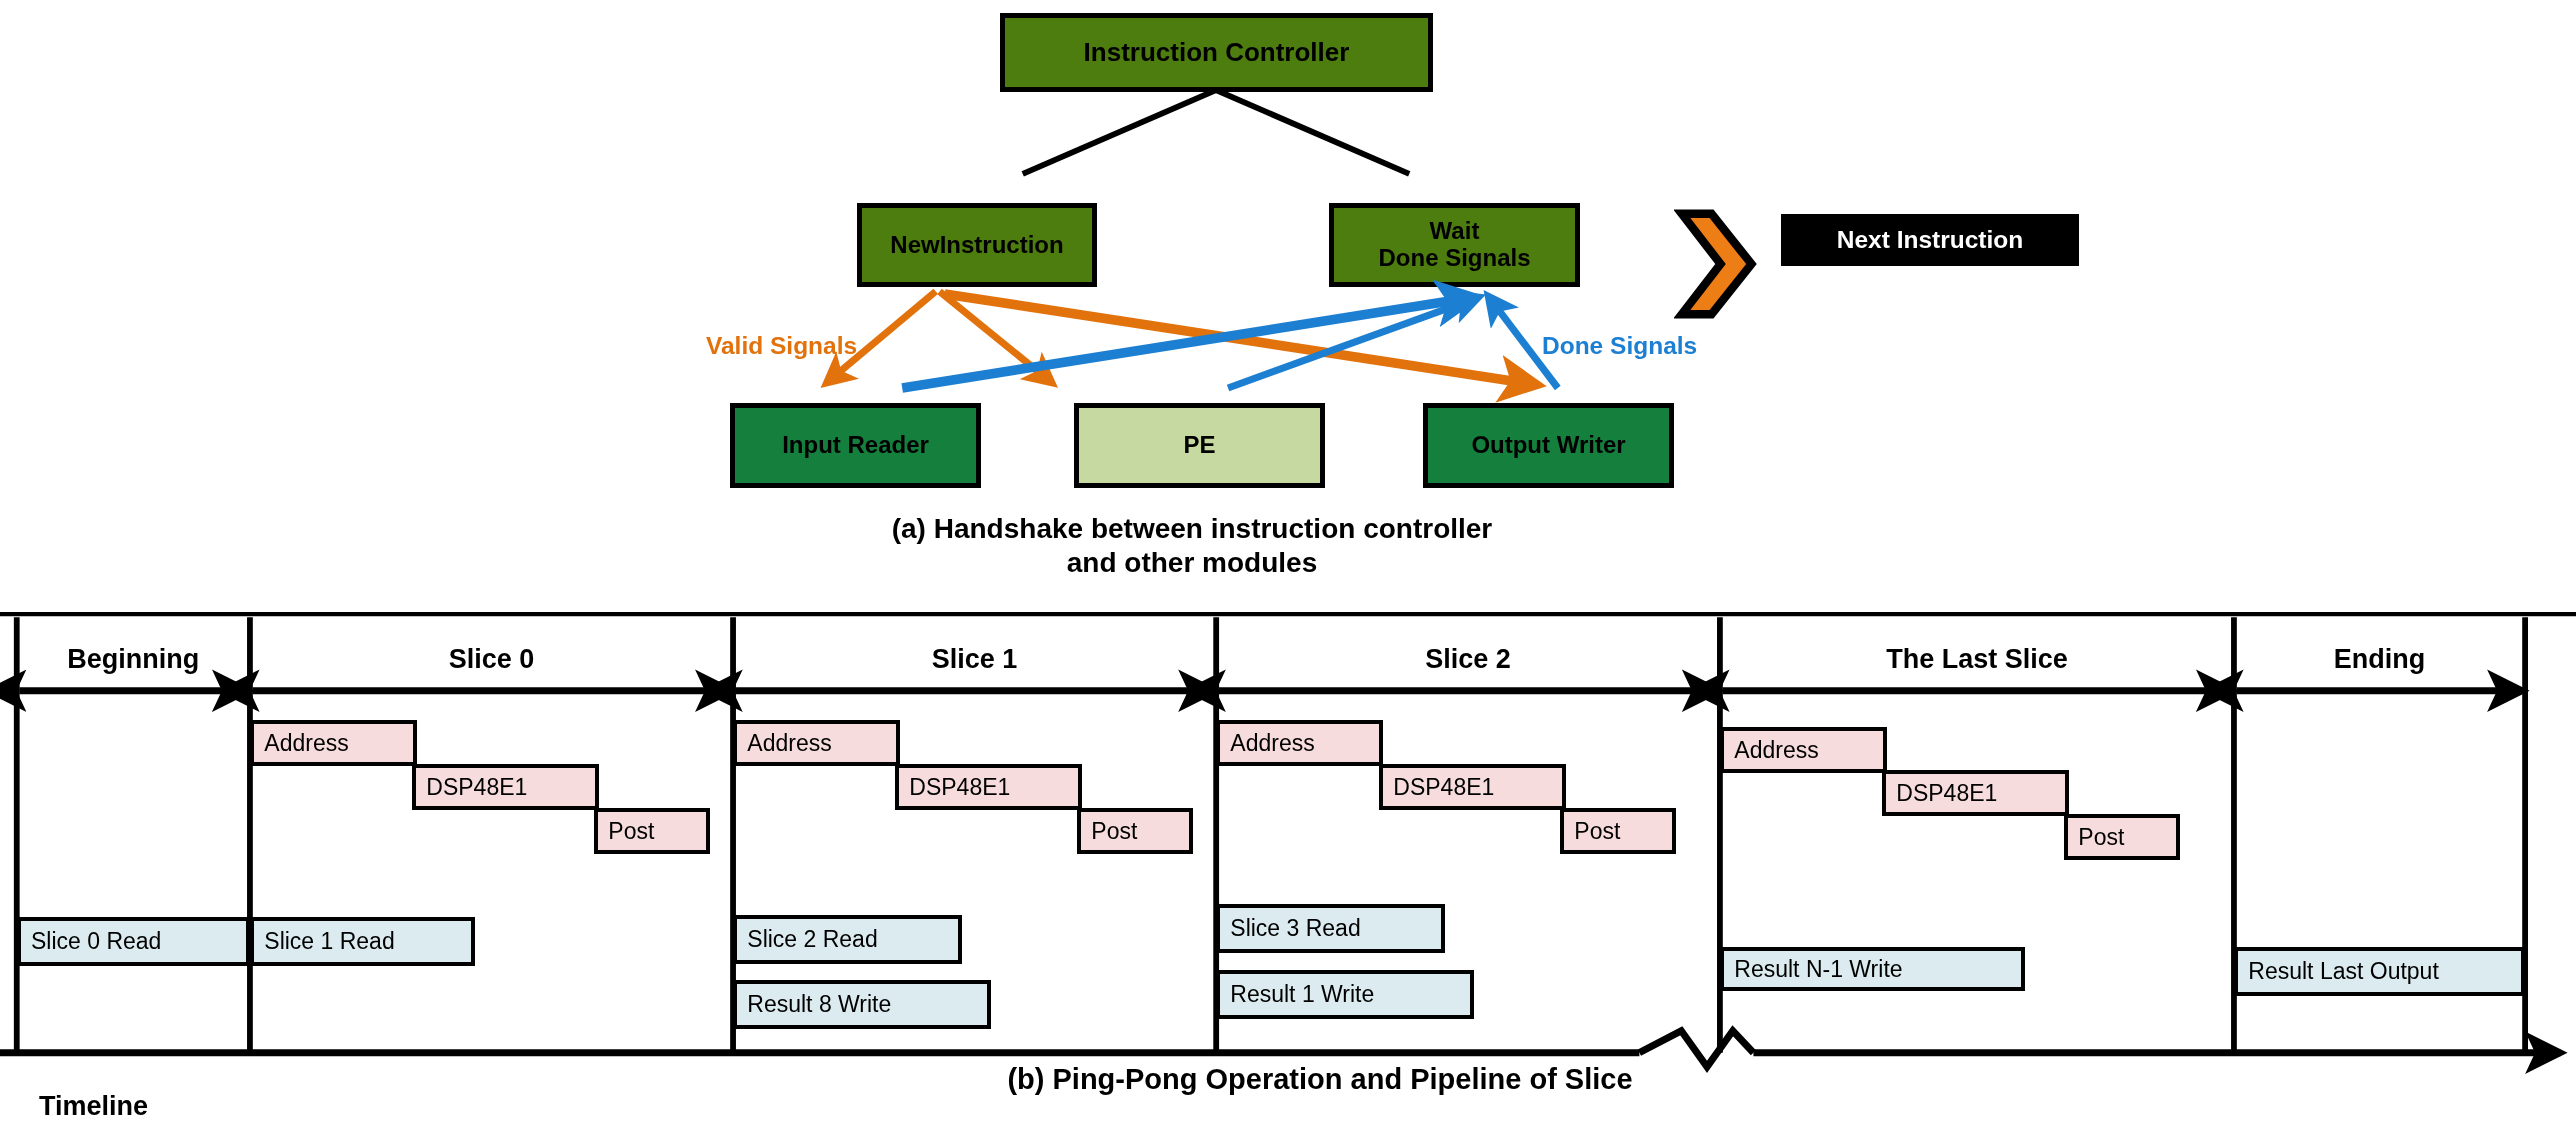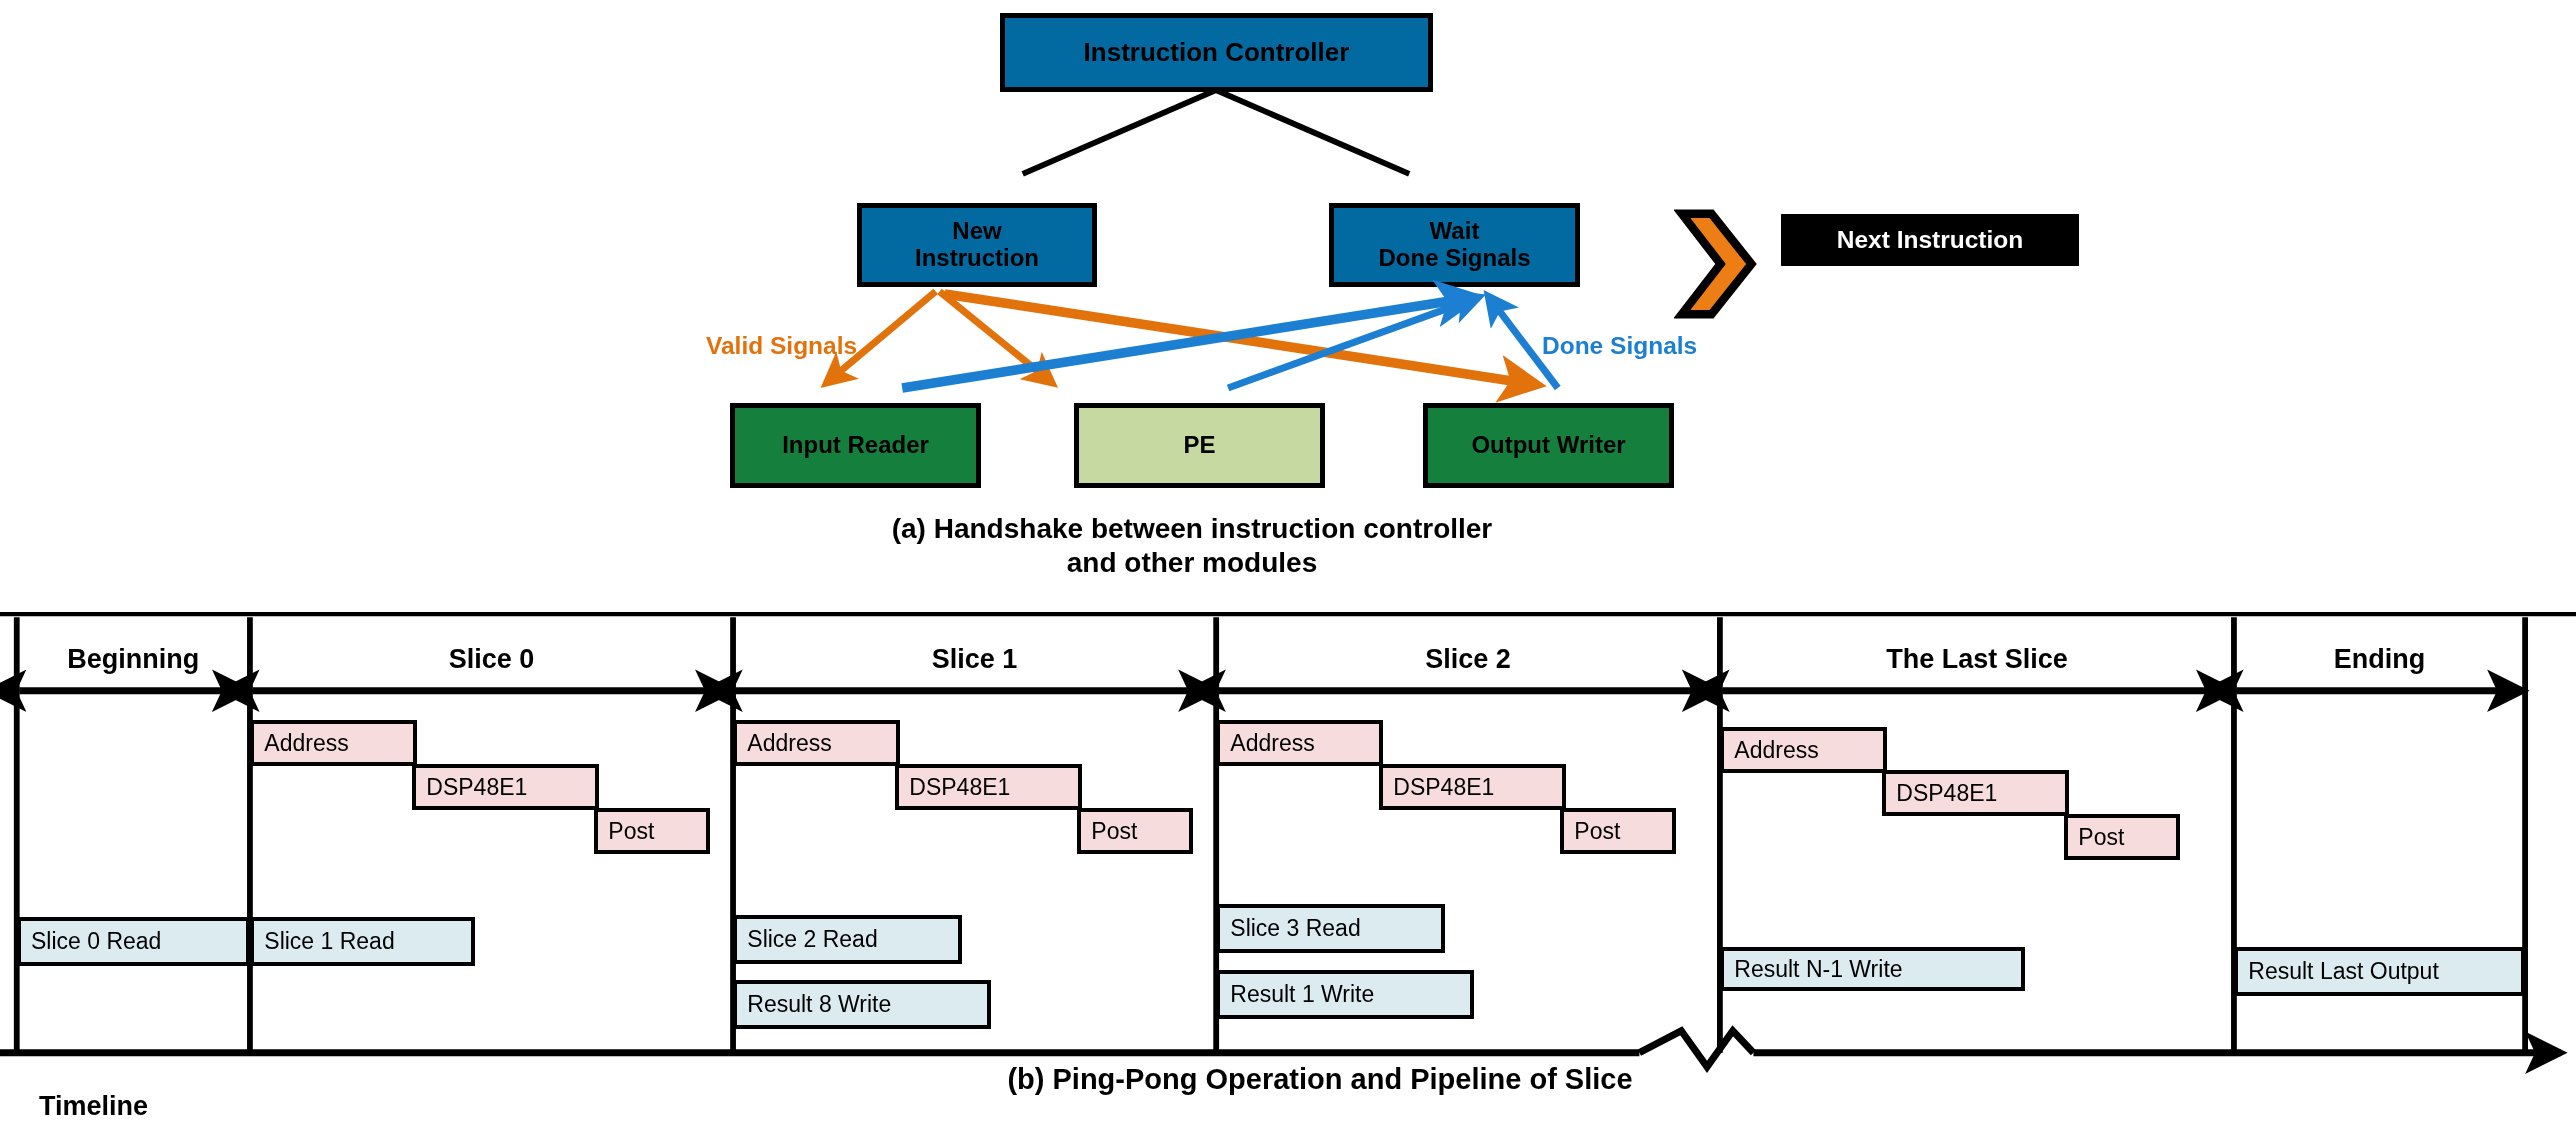--- a/index.html
+++ b/index.html
@@ -5,21 +5,21 @@
   html,body{margin:0;padding:0;background:#fff;}
   body{width:2576px;height:1126px;position:relative;
        font-family:"Liberation Sans",sans-serif;color:#000;overflow:hidden;}
 
   .abs{position:absolute;}
 
   
   .blk{position:absolute;box-sizing:border-box;border:5.8px solid #000;
        display:flex;align-items:center;justify-content:center;text-align:center;
        font-weight:bold;line-height:1.12;}
-  .blk.orange{background:#0369a1;}
+  .blk.orange{background:#4d7c0f;}
   .blk.peach{background:#15803d;}
   .blk.green{background:#C5D9A0;}
 
   .nextbar{position:absolute;background:#000;color:#fff;font-weight:bold;
            display:flex;align-items:center;justify-content:center;}
 
   .sig-label{position:absolute;font-weight:bold;white-space:nowrap;}
 
   .cap{position:absolute;font-weight:bold;text-align:center;line-height:1.2;}
 
@@ -42,21 +42,21 @@
 
 <div class="blk orange" style="left:1000px;top:13px;width:433px;height:79px;font-size:26px;">
   <span>Instruction Controller</span>
 </div>
 
 <svg class="abs" width="773" height="129" style="left:805px;top:90px;" viewBox="0 0 1200 200">
   <polyline points="638,0 338,130" stroke="#000" stroke-width="9" fill="none"></polyline>
   <polyline points="638,0 938,130" stroke="#000" stroke-width="9" fill="none"></polyline>
 </svg>
 
-<div class="blk orange" style="left:857px;top:203px;width:240px;height:84px;font-size:24px;flex-direction:column;">
+<div class="blk orange" style="left:857px;top:203px;width:240px;height:84px;font-size:24px;flex-direction:row;">
   <span>New</span>
   <span>Instruction</span>
 </div>
 
 <div class="blk orange" style="left:1329px;top:203px;width:251px;height:84px;font-size:24px;flex-direction:column;">
   <span>Wait</span>
   <span>Done Signals</span>
 </div>
 
 <svg class="abs" width="84" height="116" style="left:1674px;top:206px;" viewBox="0 0 130 180">

